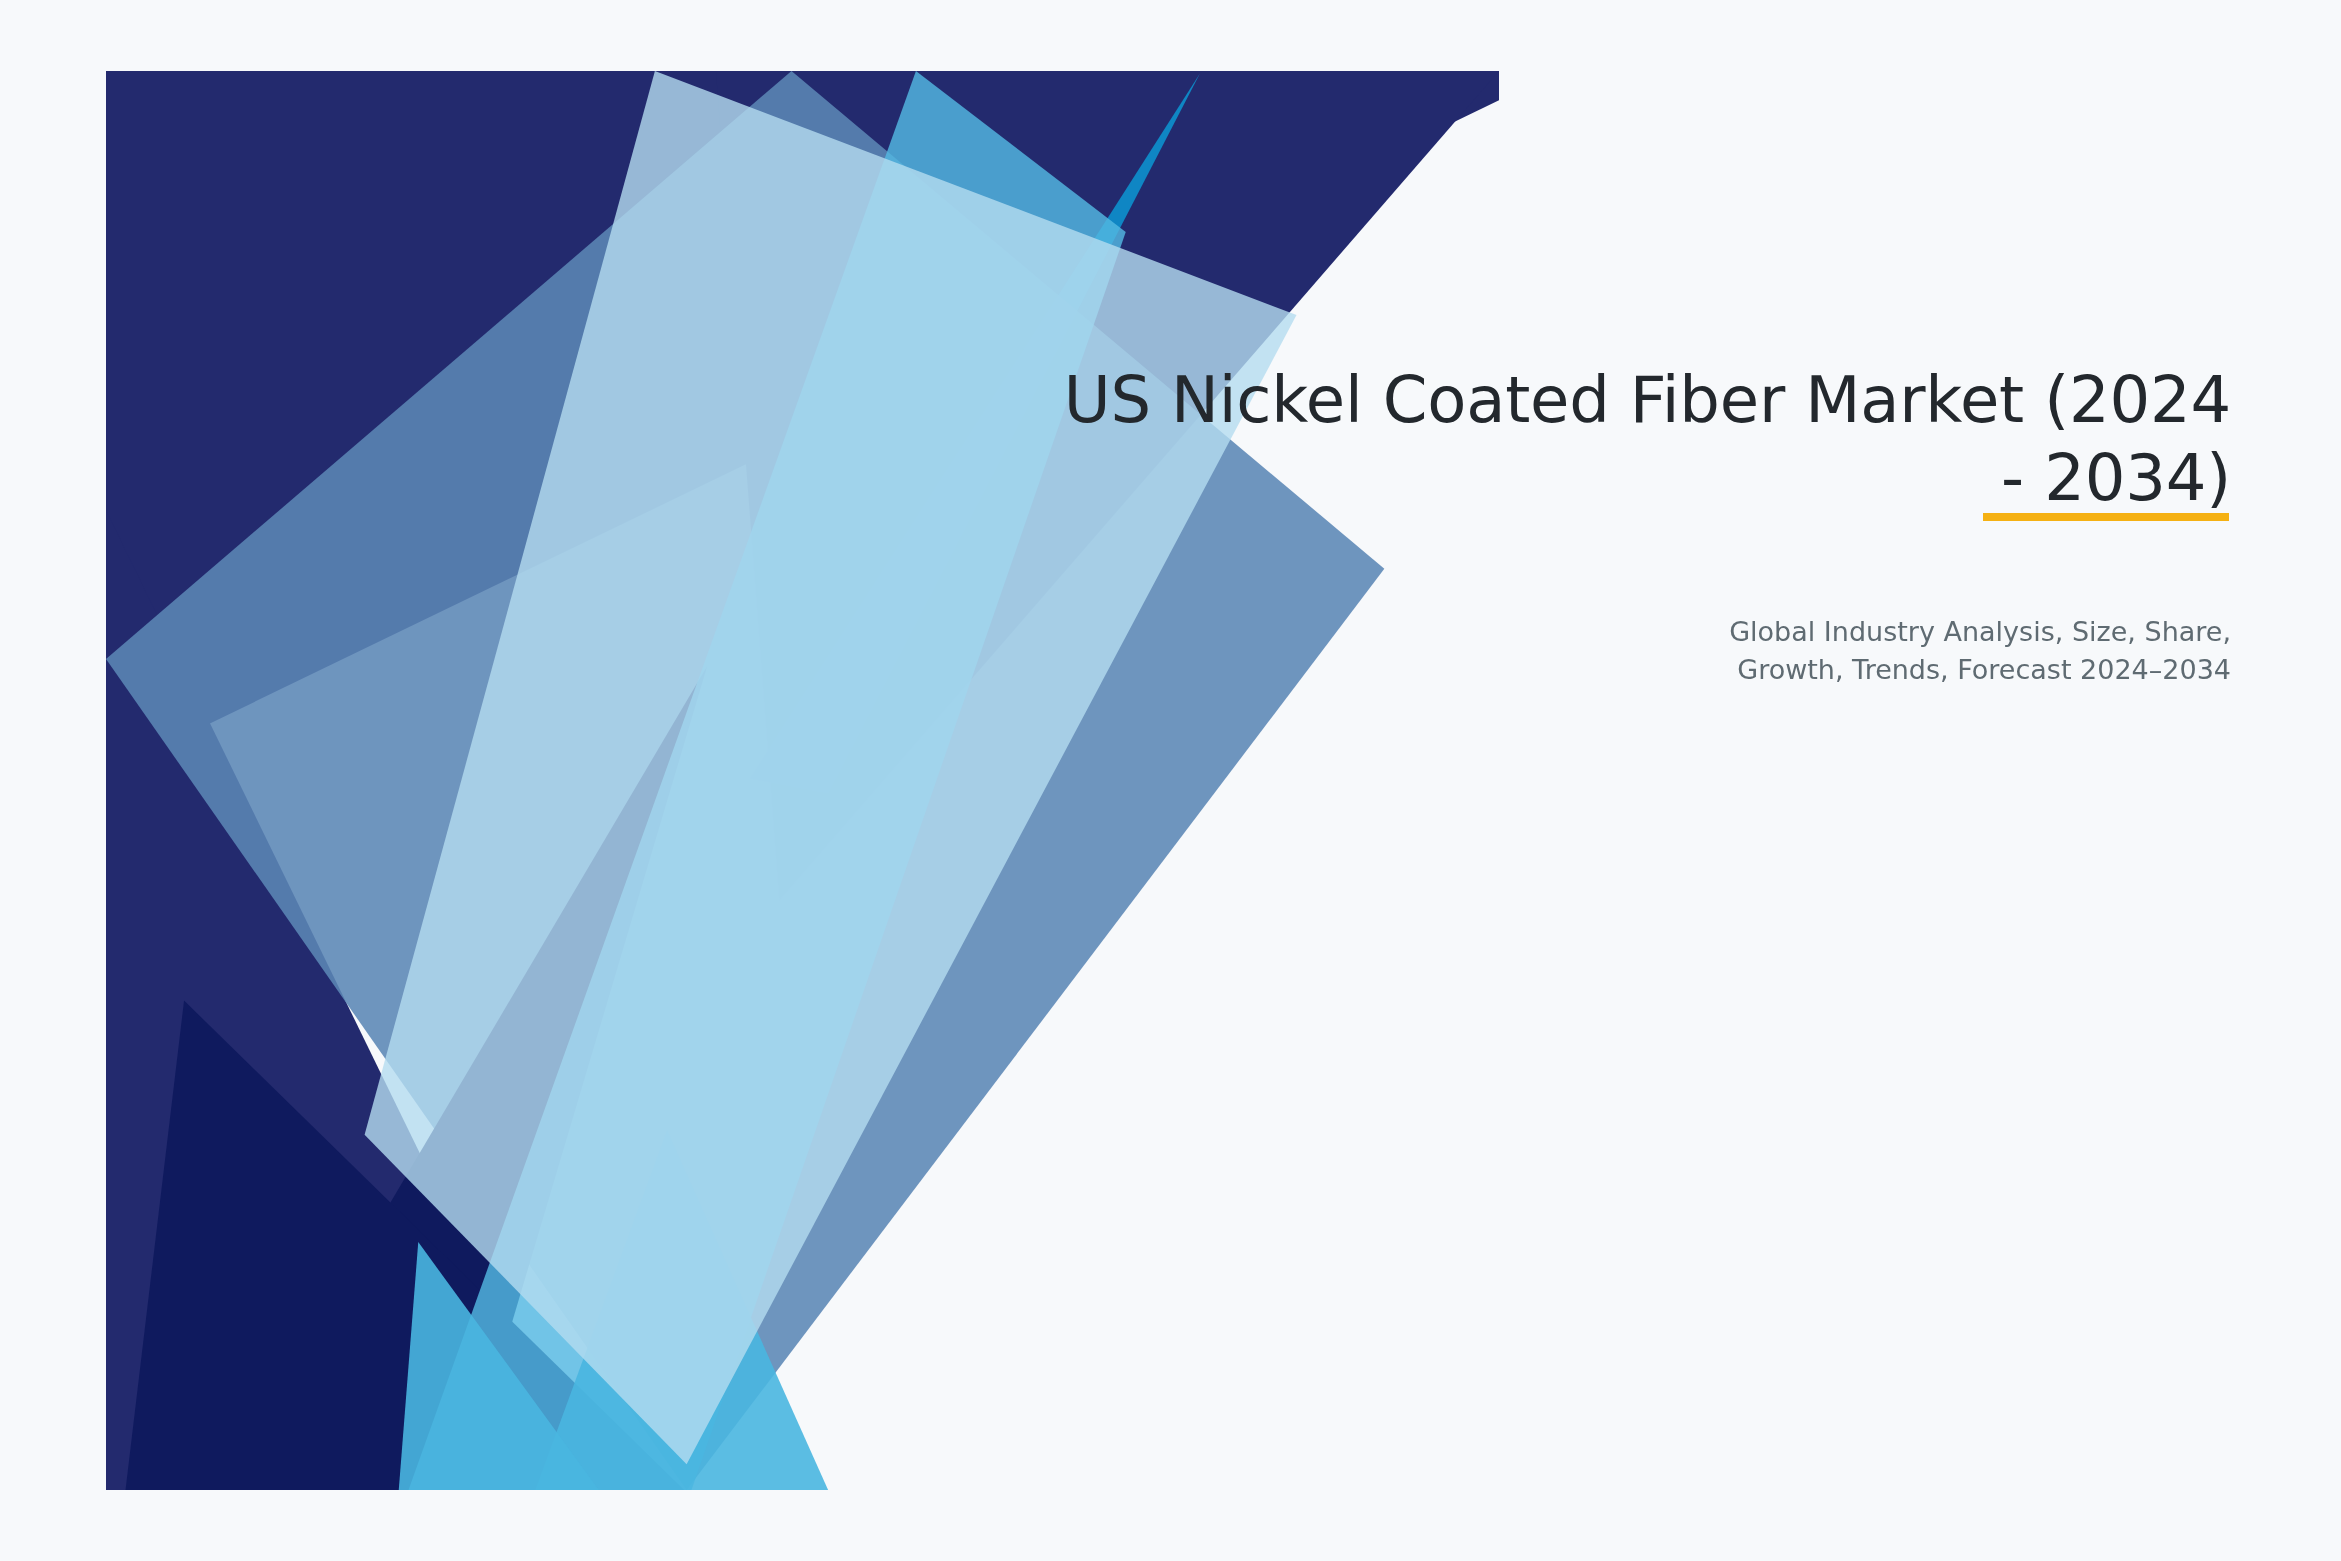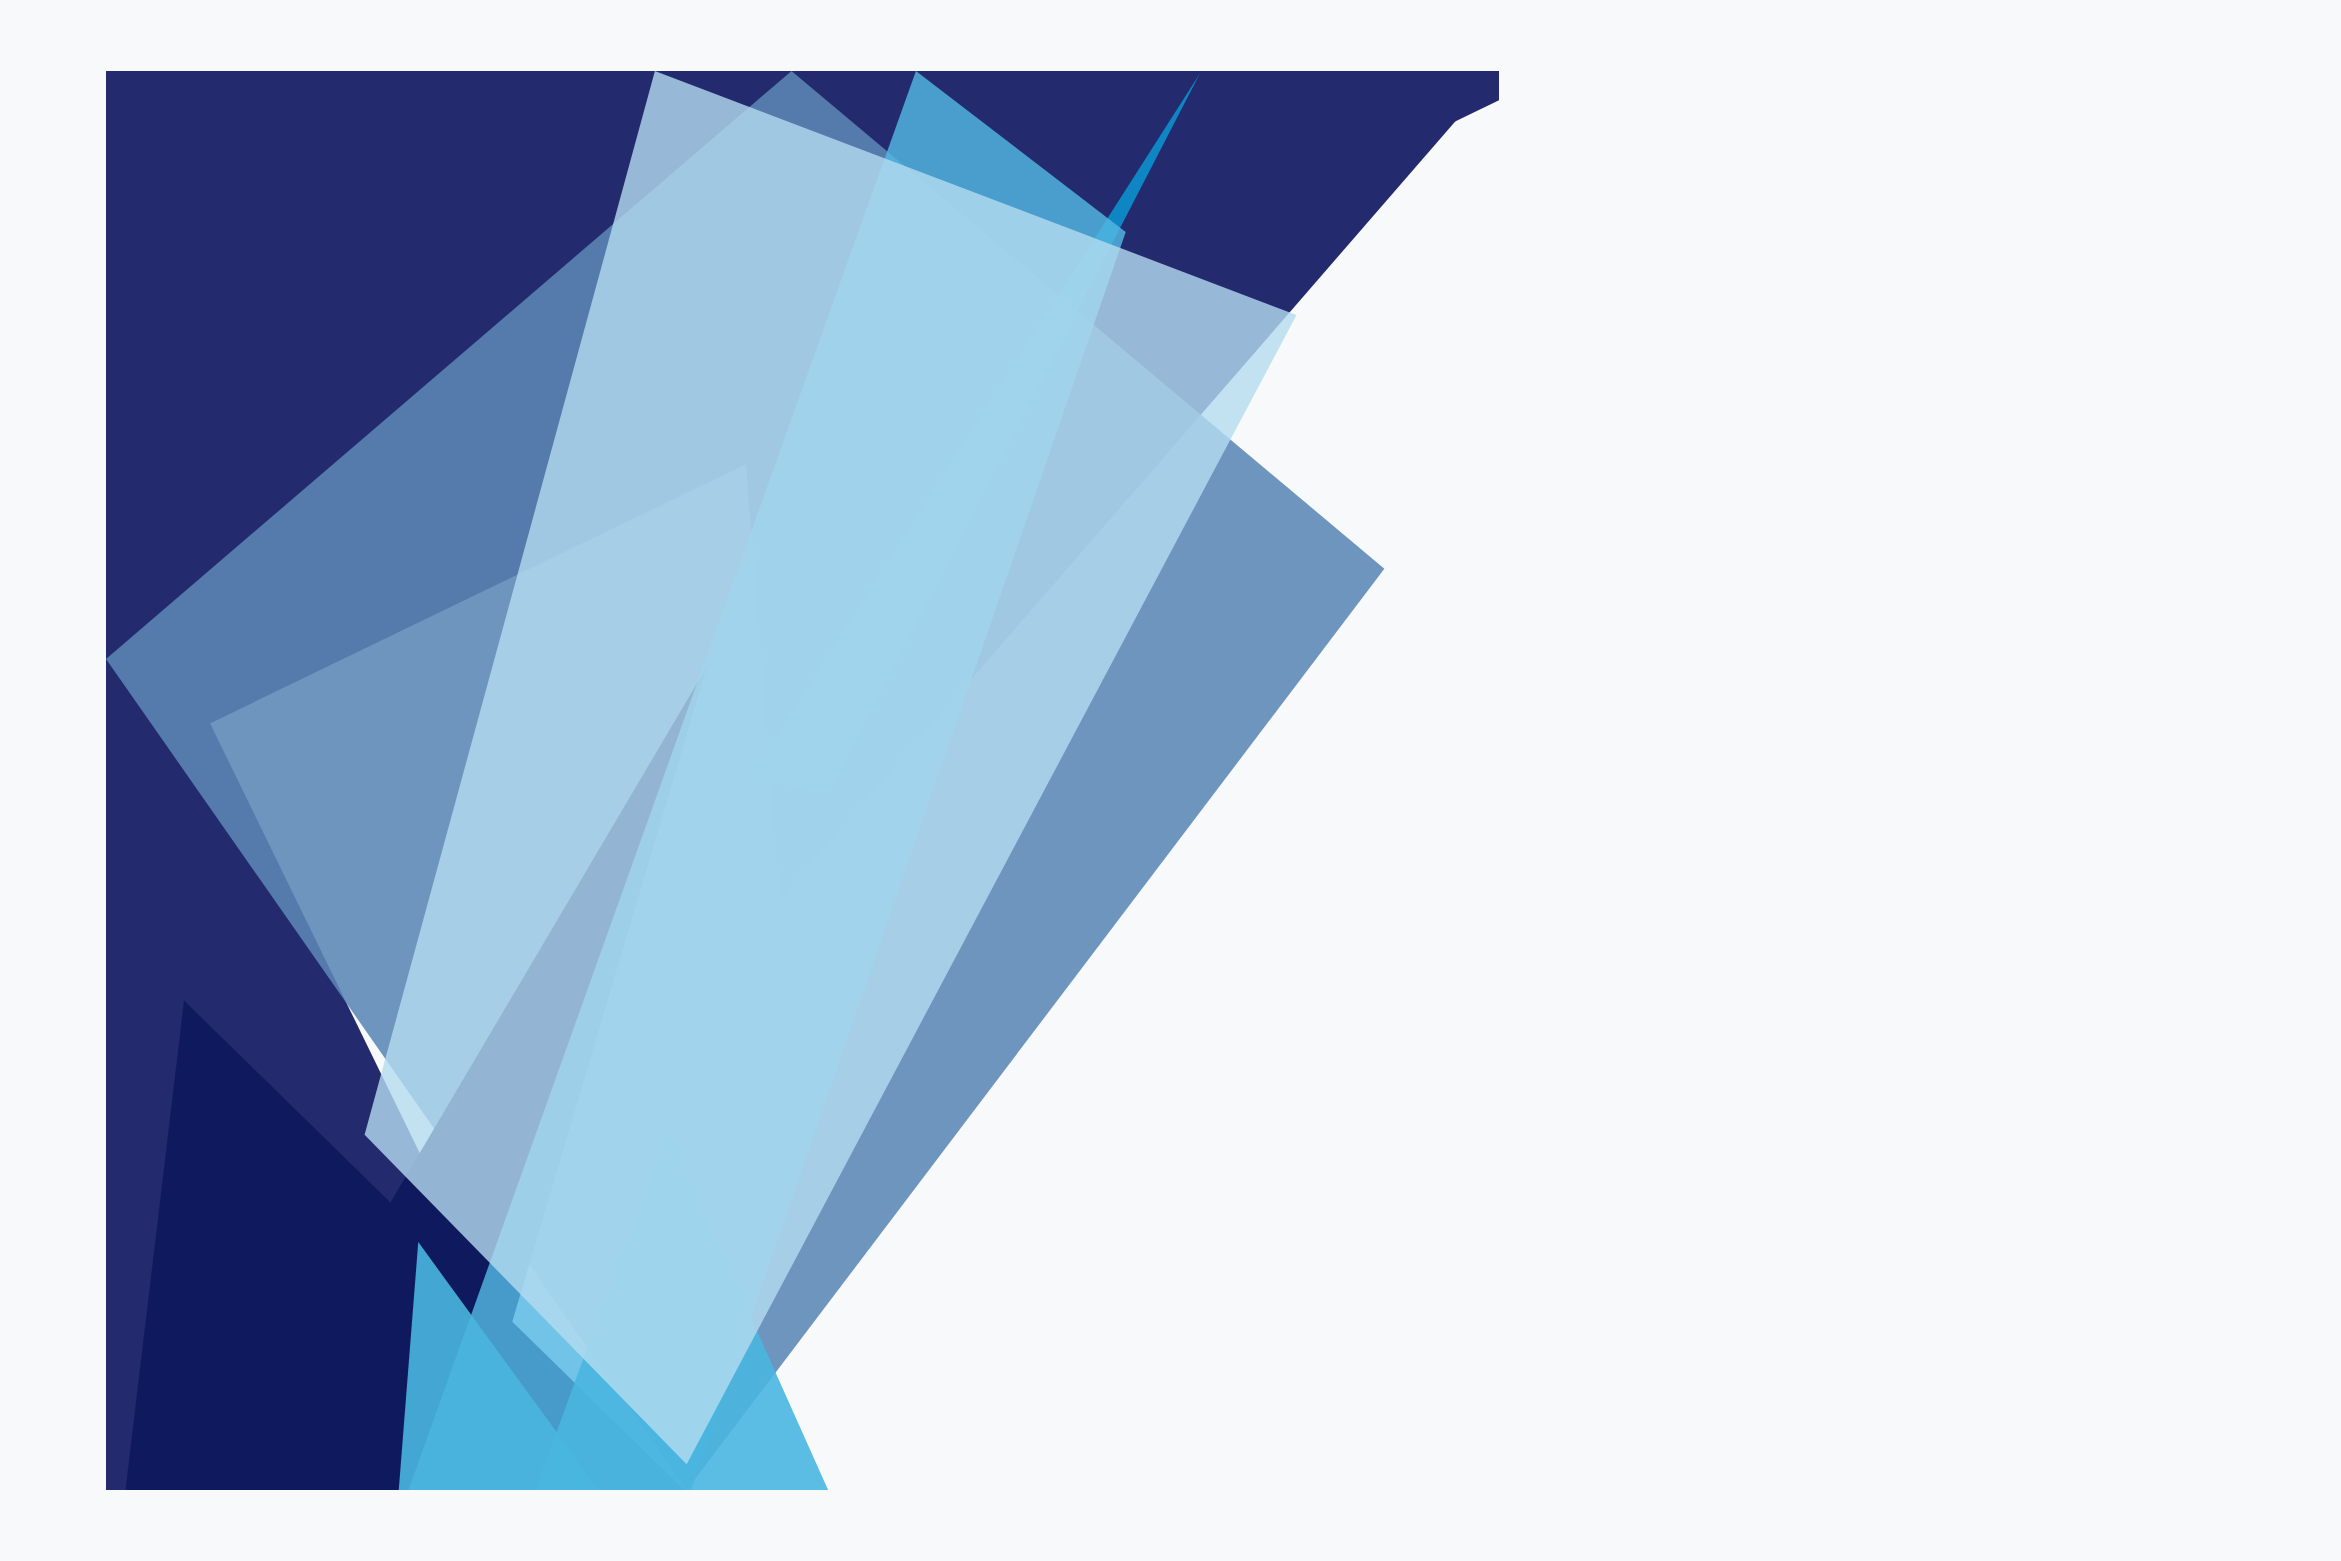--- a/index.html
+++ b/index.html
@@ -108,15 +108,31 @@
       <polygon points="1660,0 2090,330 1200,2908 620,2908" fill="#53B8E2" opacity="0.82"></polygon>
 
       <polygon points="1150,2170 1480,2908 880,2908" fill="#49B6E0" opacity="0.9"></polygon>
       <polygon points="640,2400 1010,2908 600,2908" fill="#49B6E0" opacity="0.9"></polygon>
 
       <polygon points="1125,0 2440,500 1190,2855 530,2180" fill="#B4DCF0" opacity="0.80"></polygon>
 
     </svg>
   </div>
 
+  <div class="title-block">
+
+    <h1 class="report-title">
+      <span>US Nickel Coated Fiber Market (2024</span><br>
+      <span class="title-underline-wrap">
+        <span class="title-underline"></span>
+        <span>- 2034)</span>
+      </span>
+    </h1>
+
+    <p class="report-subtitle">
+      <span>Global Industry Analysis, Size, Share,</span><br>
+      <span>Growth, Trends, Forecast 2024–2034</span>
+    </p>
+
+  </div>
 
 </div>
 
 
 </body></html>

